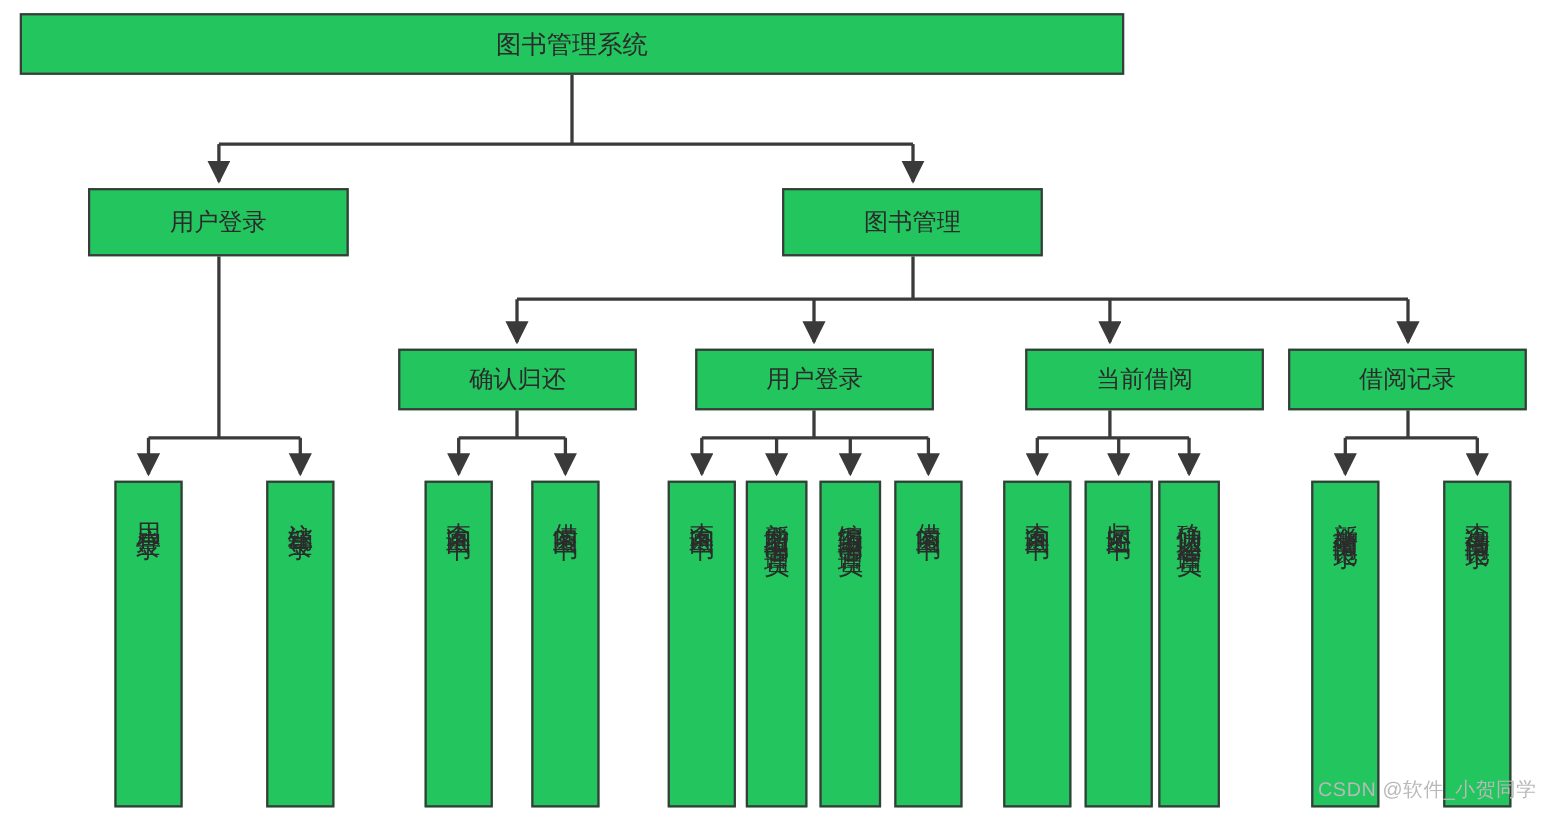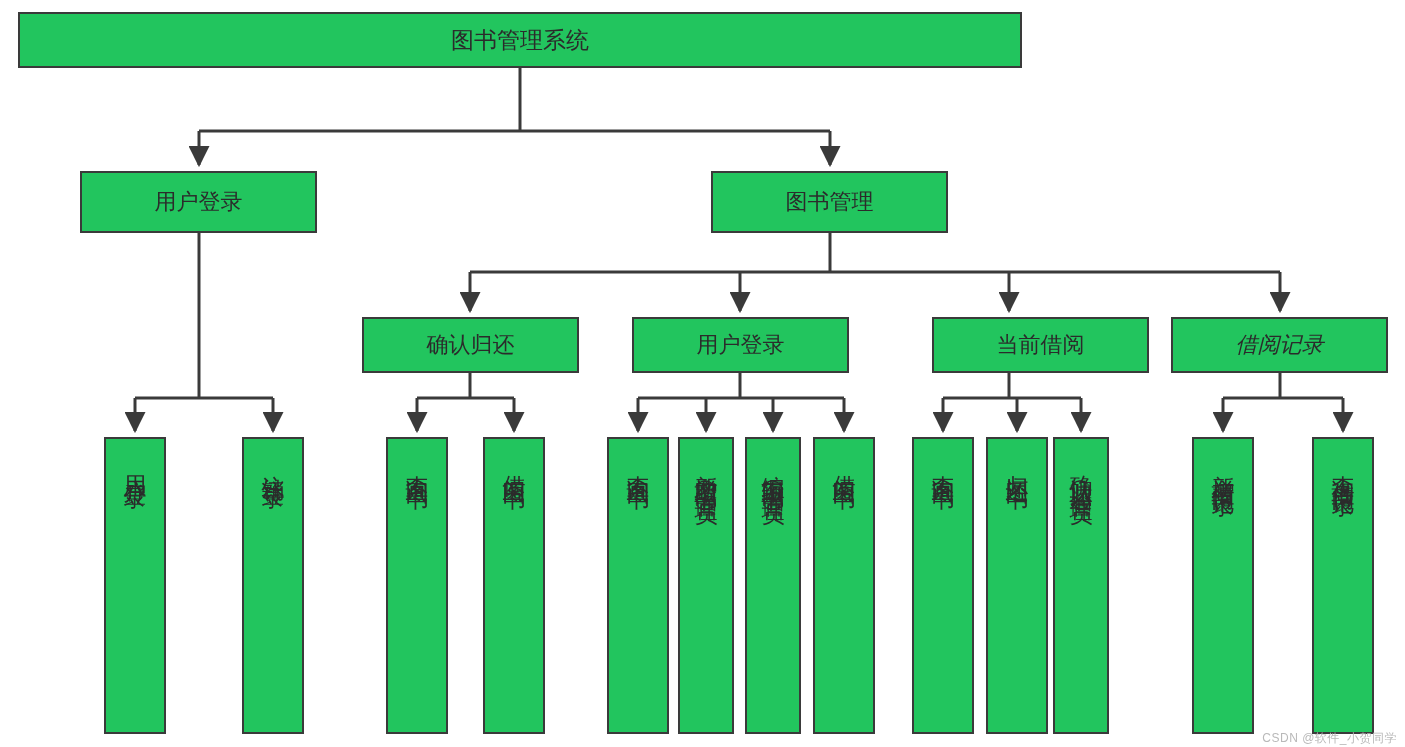--- a/index.html
+++ b/index.html
@@ -58,22 +58,22 @@
     writing-mode: vertical-rl;
     text-orientation: upright;
     font-size: 23px;
     letter-spacing: 4px;
     line-height: 1;
     white-space: nowrap;
   }
   #watermark {
     position: absolute;
     right: 8px;
-    bottom: 0;
-    font-size: 12px;
+    bottom: 17px;
+    font-size: 18px;
     color: #b9b9b9;
     letter-spacing: 0.5px;
     z-index: 5;
     white-space: nowrap;
   }
 </style>
 </head>
 <body>
 
 <div id="stage">
@@ -141,21 +141,21 @@
 
   <div class="node horizontal" style="left:362px; top:317px; width:217px; height:56px;">
     <span class="node-label">确认归还</span>
   </div>
   <div class="node horizontal" style="left:632px; top:317px; width:217px; height:56px;">
     <span class="node-label">用户登录</span>
   </div>
   <div class="node horizontal" style="left:932px; top:317px; width:217px; height:56px;">
     <span class="node-label">当前借阅</span>
   </div>
-  <div class="node horizontal" style="left:1171px; top:317px; width:217px; height:56px;font-style:italic;">
+  <div class="node horizontal" style="left:1171px; top:317px; width:217px; height:56px;">
     <span class="node-label">借阅记录</span>
   </div>
 
   <div class="node vertical" style="left:104px; top:437px; width:62px; height:297px;">
     <span class="node-label">用户登录</span>
   </div>
   <div class="node vertical" style="left:242px; top:437px; width:62px; height:297px;">
     <span class="node-label">注销登录</span>
   </div>
   <div class="node vertical" style="left:386px; top:437px; width:62px; height:297px;">

